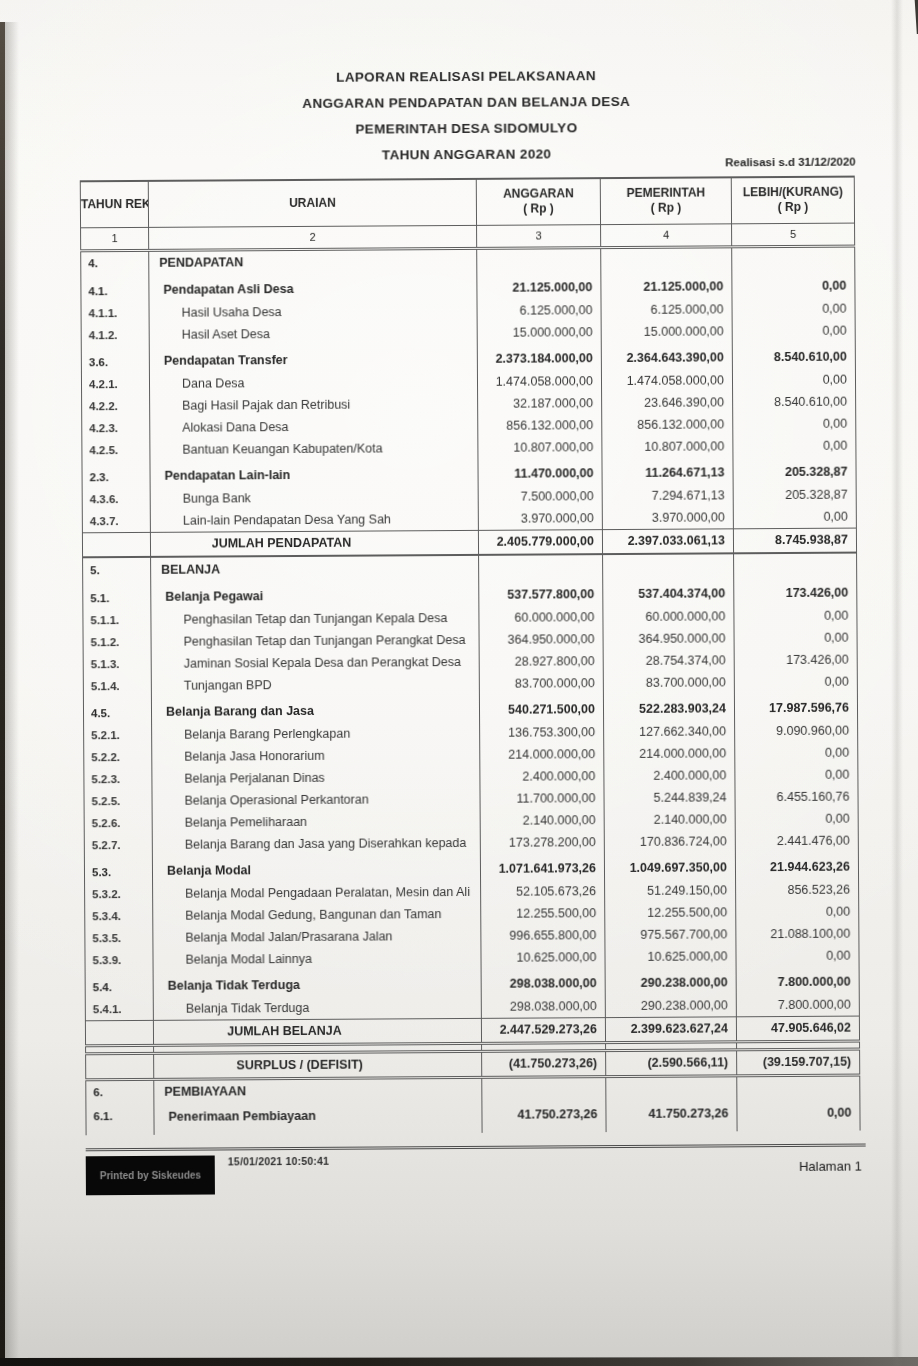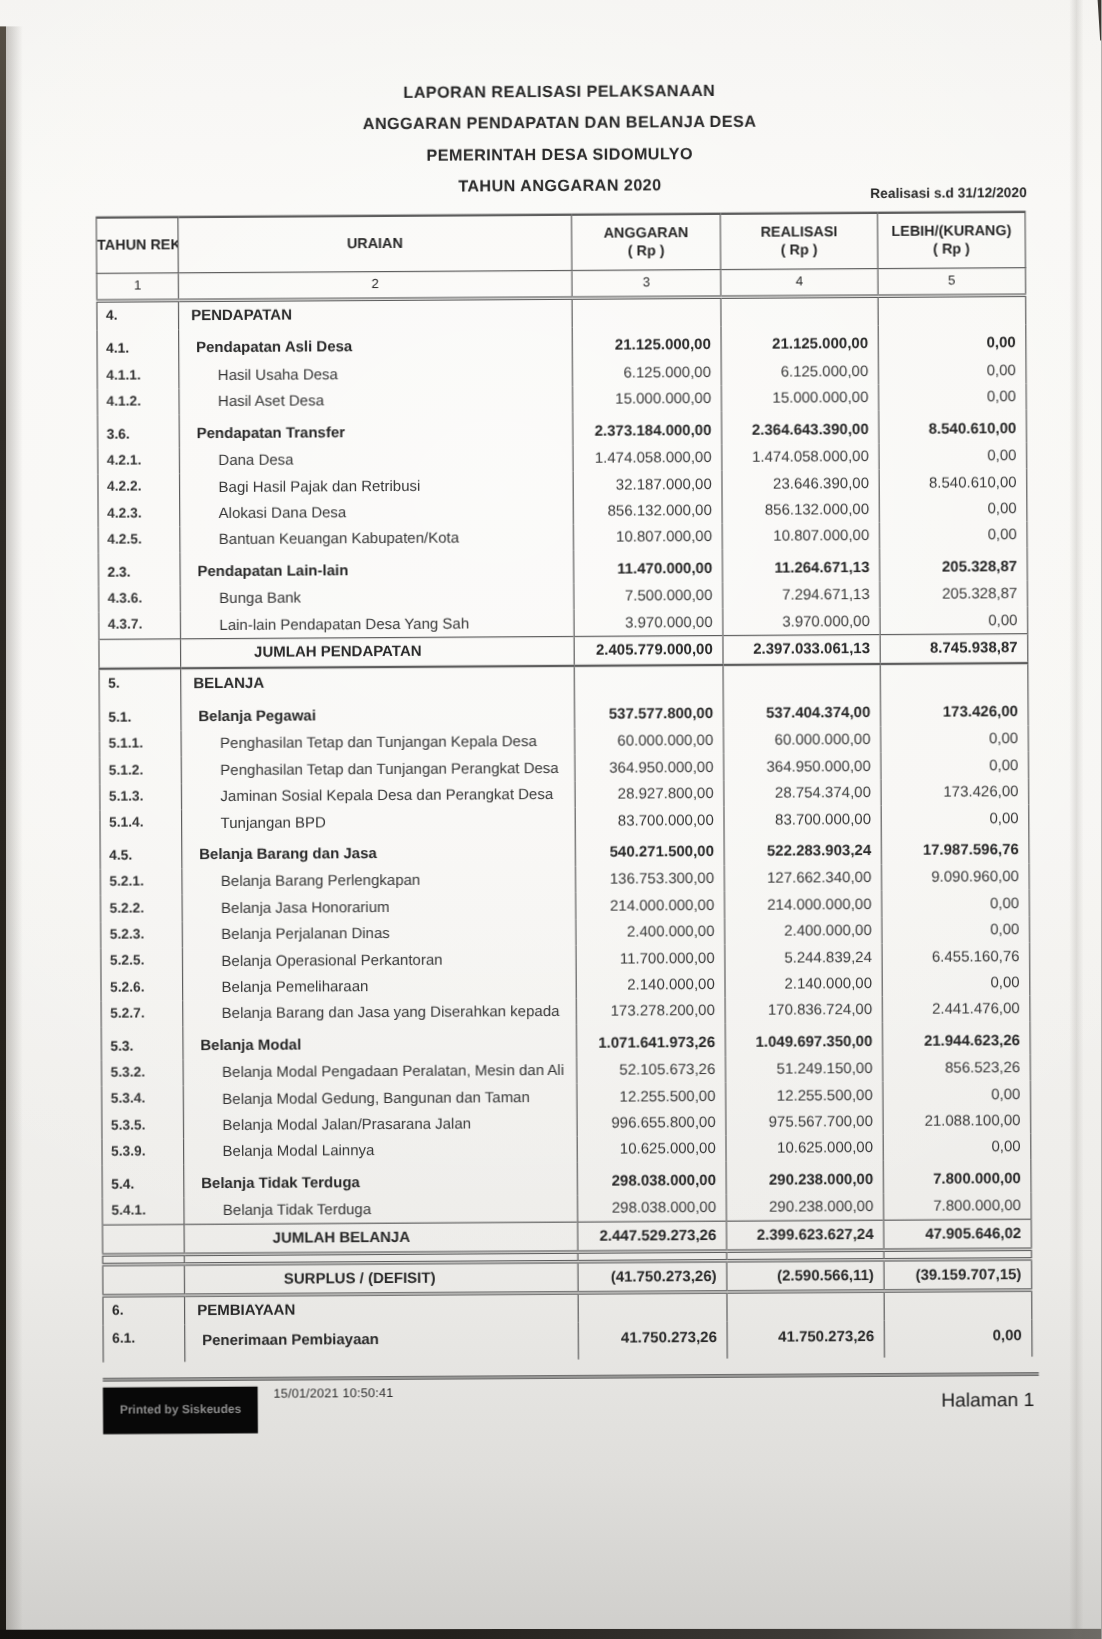--- a/index.html
+++ b/index.html
@@ -100,22 +100,22 @@
   tbody tr:last-child td{height:31px;vertical-align:top;padding-top:6px;}
   
   .footer{position:absolute;top:1146px;left:82px;width:780px;}
   .footer-rule{border-top:3px double #4c4c4c;height:0;}
   .footer-row{position:relative;margin-top:5px;height:18px;font-size:10.5px;}
   .badge{
     display:inline-block;background:#0e0e0e;color:#8a8a8a;
     font-size:10px;font-weight:bold;padding:14px 14px;line-height:11px;
     vertical-align:top;
   }
-  .stamp{margin-left:10px;color:#333;letter-spacing:.2px;}
-  .page-num{position:absolute;right:4px;top:7px;font-size:16px;color:#222;}
+  .stamp{margin-left:10px;color:#333;letter-spacing:.2px;font-weight:bold;}
+  .page-num{position:absolute;right:4px;top:7px;font-size:13px;color:#222;}
 </style>
 </head>
 <body>
 
 <div class="photo"></div>
 
 <div class="sheet">
 
   <div class="titles">
     <div>LAPORAN REALISASI PELAKSANAAN</div>
@@ -136,21 +136,21 @@
     </colgroup>
     <thead>
       <tr class="head-main">
         <th>TAHUN REK</th>
         <th>URAIAN</th>
         <th>
           <div>ANGGARAN</div>
           <div>( Rp )</div>
         </th>
         <th>
-          <div>REALISASI</div>
+          <div>PEMERINTAH</div>
           <div>( Rp )</div>
         </th>
         <th>
           <div>LEBIH/(KURANG)</div>
           <div>( Rp )</div>
         </th>
       </tr>
       <tr class="head-nums">
         <th>1</th>
         <th>2</th>

